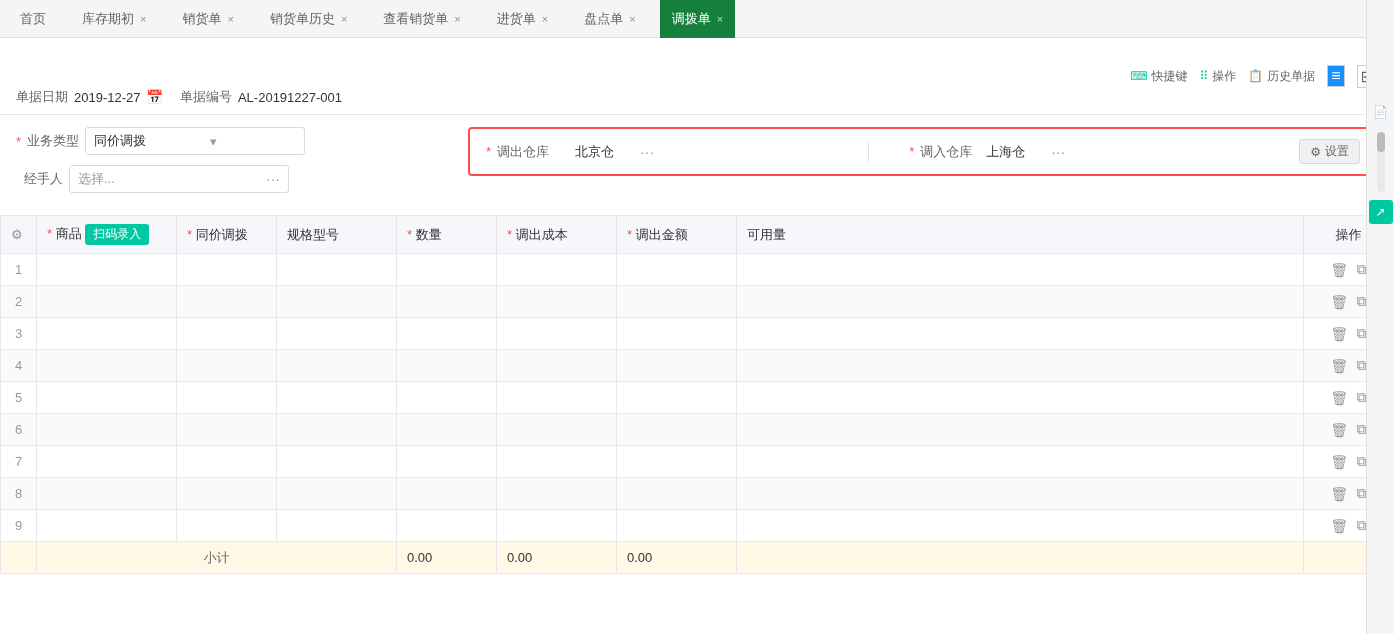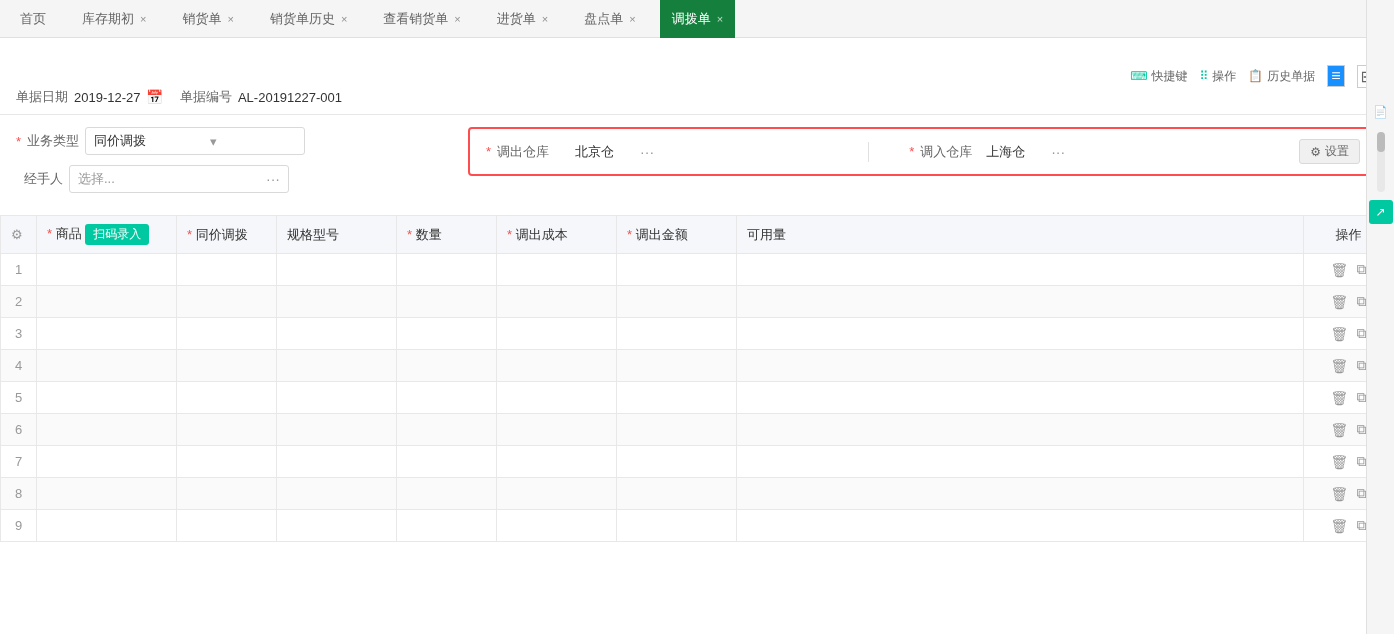--- a/index.html
+++ b/index.html
@@ -420,20 +420,29 @@
             <td></td>
             <td></td>
           <td></td>
           <td>
               <div class="action-icons">
                 <span class="action-icon">🗑</span>
                 <span class="action-icon">⧉</span>
               </div>
             </td>
         </tr>
+        <tr class="subtotal-row">
+          <td></td>
+          <td colspan="3" style="color:#666; text-align:center;">小计</td>
+          <td>0.00</td>
+          <td>0.00</td>
+          <td>0.00</td>
+          <td></td>
+          <td></td>
+        </tr>
       </tbody>
     </table>
   </div>
 
   <div class="side-panel">
     <div class="side-btn">📄</div>
     <div class="scrollbar-track">
       <div class="scrollbar-thumb"></div>
     </div>
     <div class="side-btn-green">↗</div>

